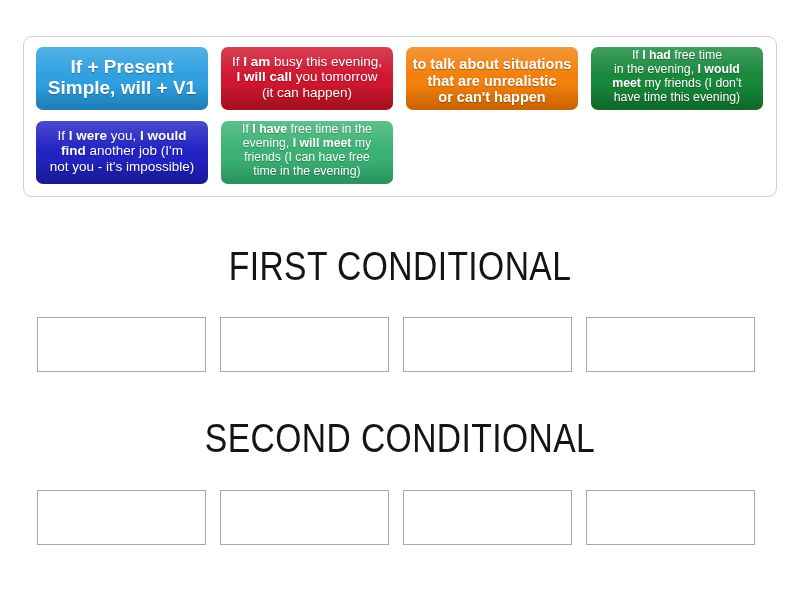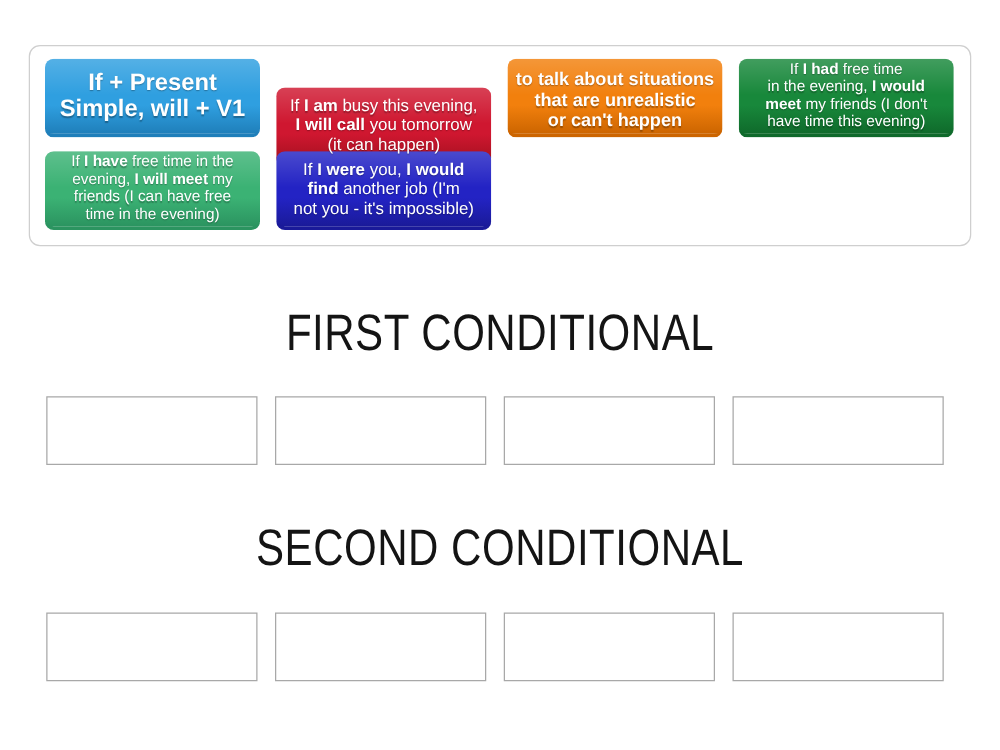--- a/index.html
+++ b/index.html
@@ -113,37 +113,37 @@
 </style>
 </head>
 <body>
 
 <div class="tray">
 
   <div class="tray-row row-1">
     <div class="tile big" style="background: linear-gradient(rgb(47, 159, 224) 0%, rgb(47, 159, 224) 62%, rgb(31, 127, 186) 100%); border-bottom: 3px solid rgb(31, 127, 186);">
       <span class="tile-text">If + Present<br>Simple, will + V1</span>
     </div>
-    <div class="tile med" style="background: linear-gradient(rgb(207, 23, 48) 0%, rgb(207, 23, 48) 62%, rgb(165, 16, 31) 100%); border-bottom: 3px solid rgb(165, 16, 31); margin-top: 23px;">
+    <div class="tile med" style="background: linear-gradient(rgb(207, 23, 48) 0%, rgb(207, 23, 48) 62%, rgb(165, 16, 31) 100%); border-bottom: 3px solid rgb(165, 16, 31);">
       <span class="tile-text">If <b>I am</b> busy this evening,<br><b>I will call</b> you tomorrow<br>(it can happen)</span>
     </div>
     <div class="tile med-b" style="background: linear-gradient(rgb(242, 128, 13) 0%, rgb(242, 128, 13) 62%, rgb(204, 101, 0) 100%); border-bottom: 3px solid rgb(204, 101, 0);">
       <span class="tile-text">to talk about situations<br>that are unrealistic<br>or can't happen</span>
     </div>
     <div class="tile small" style="background: linear-gradient(rgb(24, 136, 59) 0%, rgb(24, 136, 59) 62%, rgb(15, 106, 43) 100%); border-bottom: 3px solid rgb(15, 106, 43);">
       <span class="tile-text">If <b>I had</b> free time<br>in the evening, <b>I would<br>meet</b> my friends (I don't<br>have time this evening)</span>
     </div>
   </div>
 
   <div class="tray-row row-2">
+    <div class="tile med" style="background: linear-gradient(rgb(35, 35, 196) 0%, rgb(35, 35, 196) 62%, rgb(26, 26, 153) 100%); border-bottom: 3px solid rgb(26, 26, 153);">
+      <span class="tile-text">If <b>I were</b> you, <b>I would<br>find</b> another job (I'm<br>not you - it's impossible)</span>
+    </div>
     <div class="tile small" style="background: linear-gradient(rgb(59, 178, 116) 0%, rgb(59, 178, 116) 62%, rgb(43, 148, 96) 100%); border-bottom: 3px solid rgb(43, 148, 96);">
       <span class="tile-text">If <b>I have</b> free time in the<br>evening, <b>I will meet</b> my<br>friends (I can have free<br>time in the evening)</span>
-    </div>
-    <div class="tile med" style="background: linear-gradient(rgb(35, 35, 196) 0%, rgb(35, 35, 196) 62%, rgb(26, 26, 153) 100%); border-bottom: 3px solid rgb(26, 26, 153);">
-      <span class="tile-text">If <b>I were</b> you, <b>I would<br>find</b> another job (I'm<br>not you - it's impossible)</span>
     </div>
   </div>
 
 </div>
 
 <div class="category-title cat-1-title">FIRST CONDITIONAL</div>
 
 <div class="dropzone-row zones-1">
   <div class="dropzone"></div>
   <div class="dropzone"></div>

